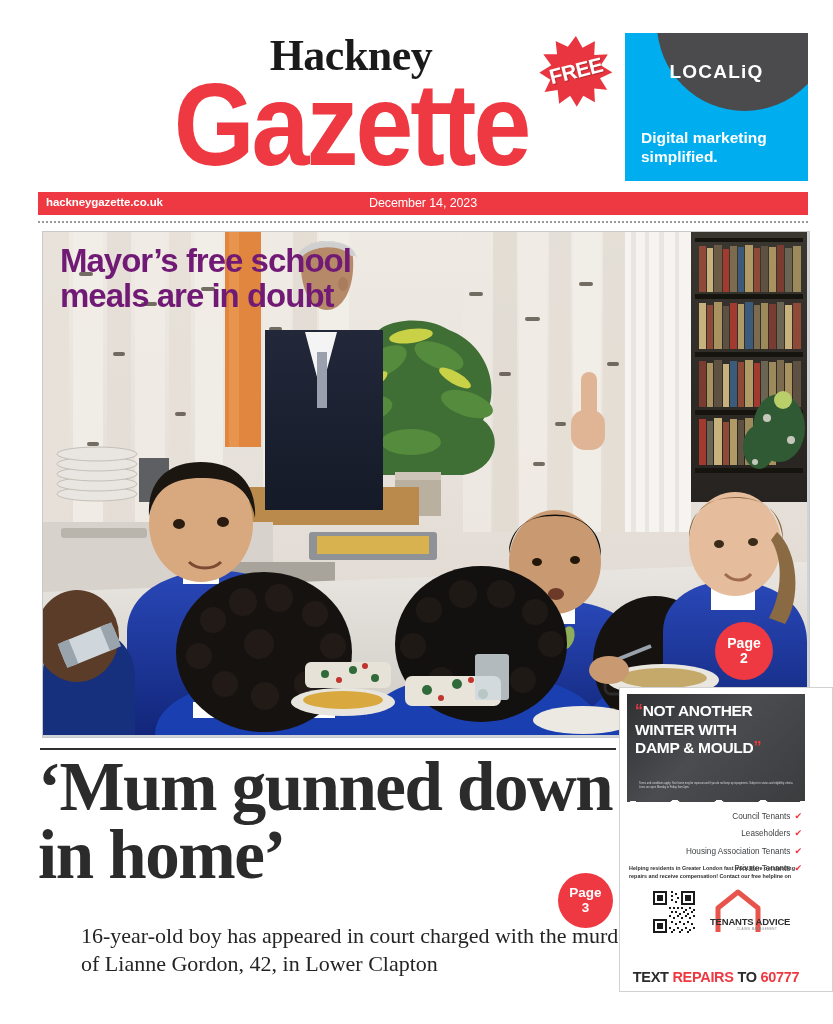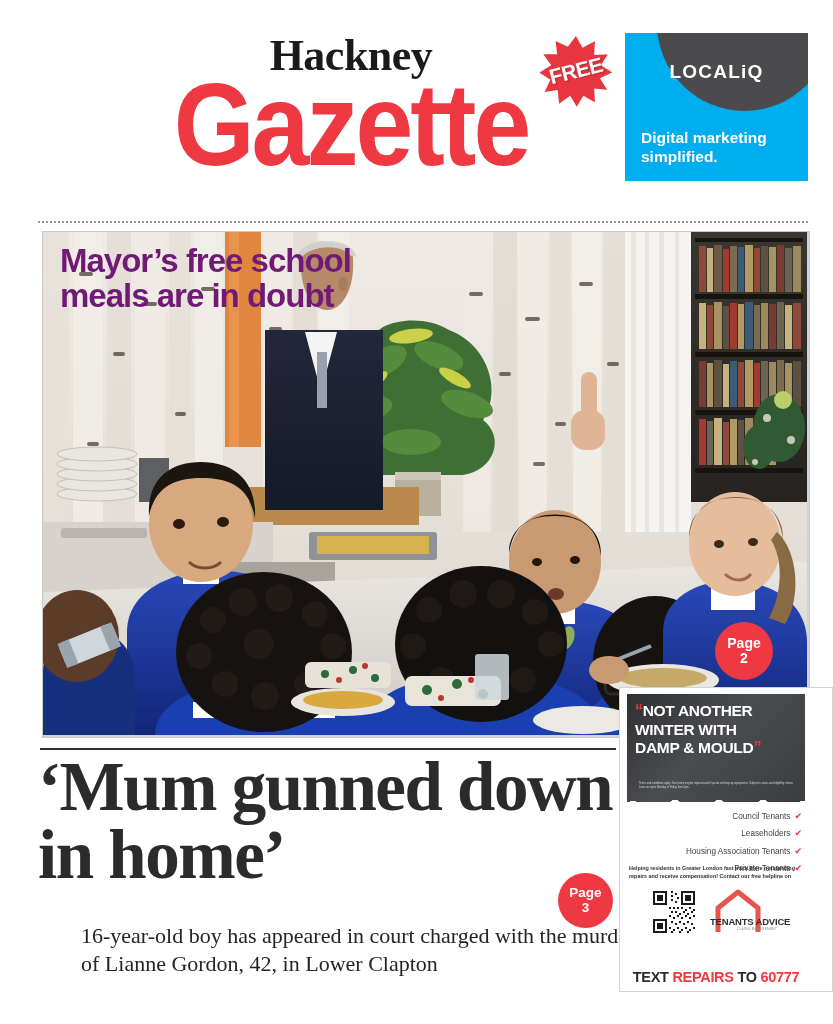--- a/index.html
+++ b/index.html
@@ -203,20 +203,24 @@
       <div class="free-label">FREE</div>
     </div>
 
     <div class="localiq">
       <div class="localiq-dark"></div>
       <div class="localiq-logo">LOCALiQ</div>
       <div class="localiq-tag">Digital marketing simplified.</div>
     </div>
   </div>
 
+  <div class="datebar">
+    <span class="datebar-site">hackneygazette.co.uk</span>
+    <span class="datebar-date">December 14, 2023</span>
+  </div>
   <div class="dotrule"></div>
 
   <div class="photo-wrap">
     <div class="photo">
       <svg width="764" height="503" viewBox="0 0 764 503">
         <defs>
           <linearGradient id="wallg" x1="0" y1="0" x2="0" y2="1">
             <stop offset="0%" stop-color="#efeae4"></stop>
               <stop offset="100%" stop-color="#ddd6cf"></stop>
           </linearGradient>

